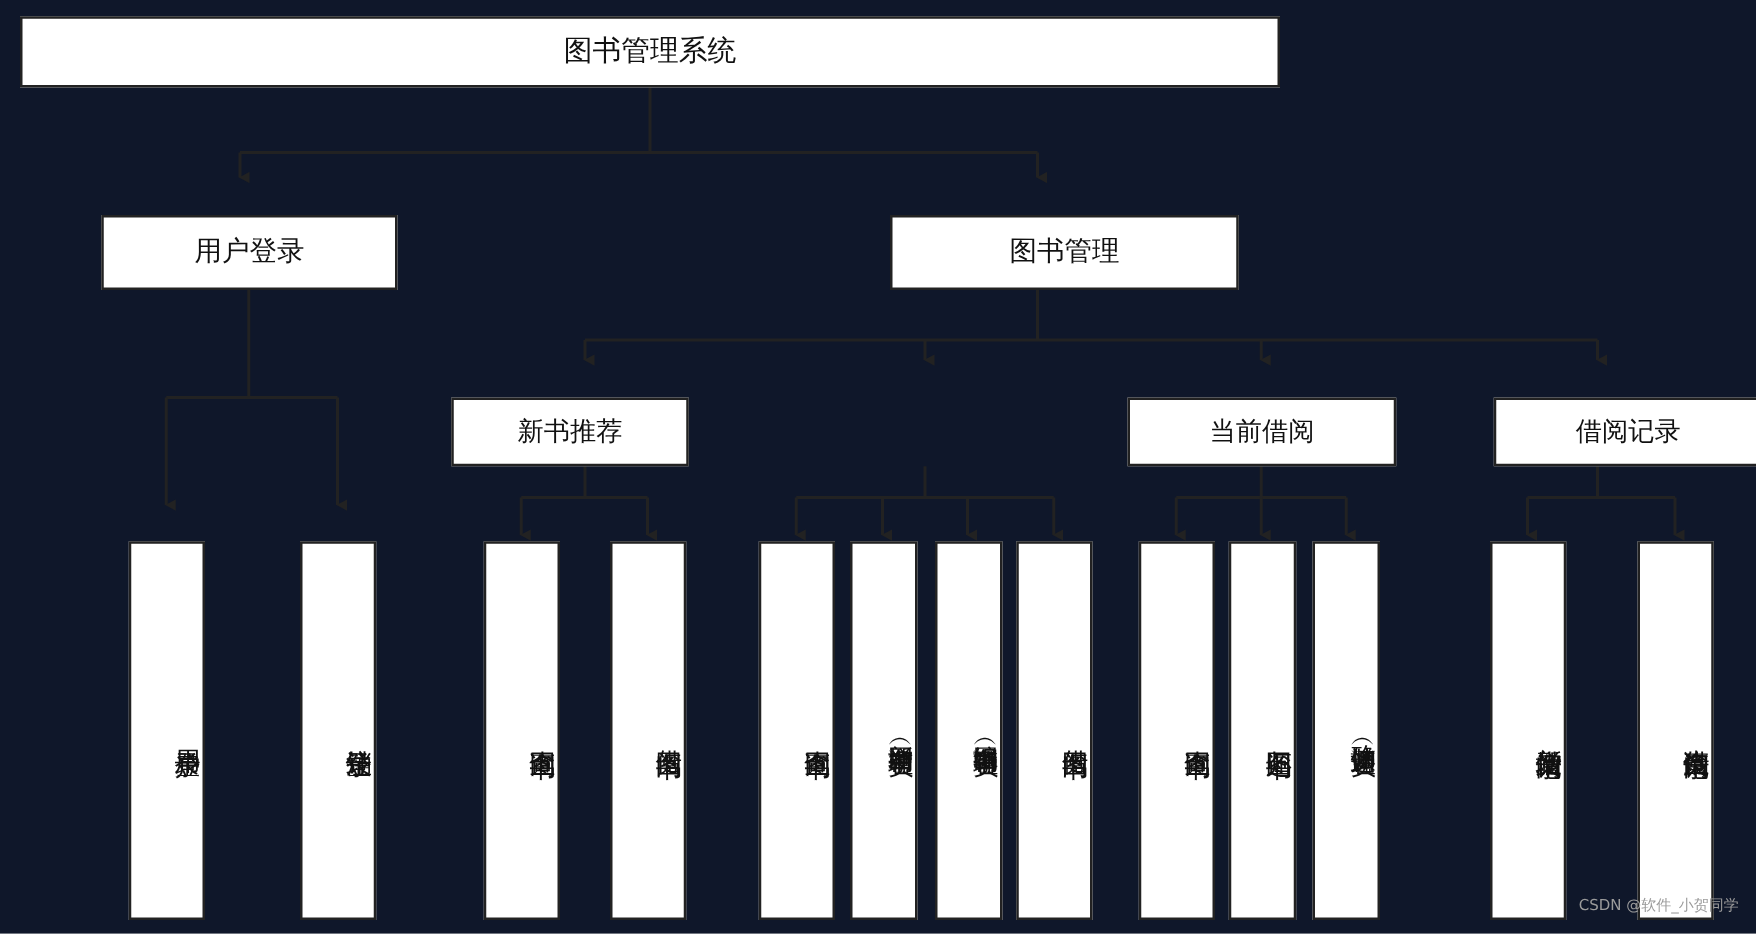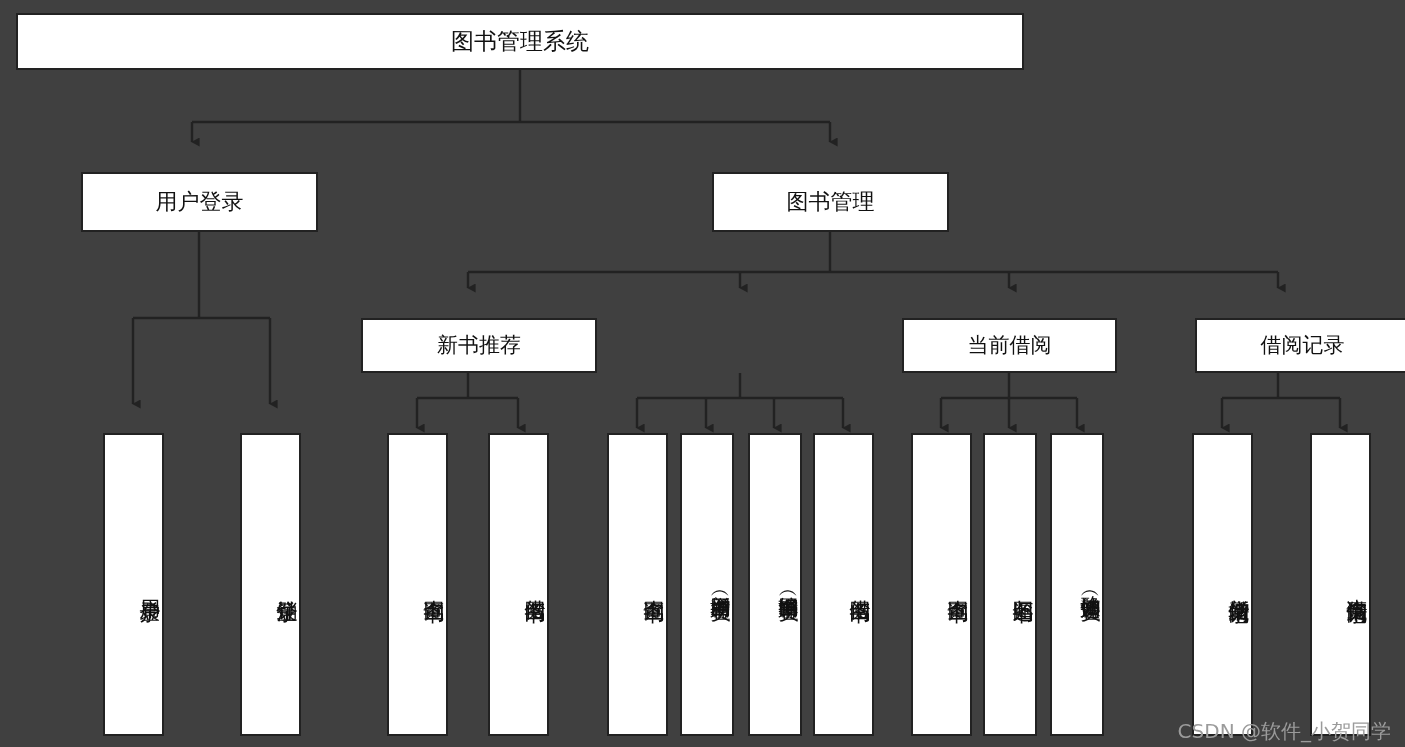--- a/index.html
+++ b/index.html
@@ -7,21 +7,21 @@
     padding: 0;
     background: #ffffff;
   }
   body {
     font-family: "DejaVu Sans", "Liberation Sans", sans-serif;
   }
   #canvas {
     position: relative;
     width: 1405px;
     height: 747px;
-    background: #404040;
+    background: #0f172a;
     overflow: hidden;
   }
   svg#edges {
     position: absolute;
     left: 0;
     top: 0;
     width: 1405px;
     height: 747px;
     pointer-events: none;
   }
@@ -61,22 +61,22 @@
   }
   .leaf {
     font-size: 21px;
   }
   .leaf.narrow {
     font-size: 20px;
   }
   .watermark {
     position: absolute;
     right: 14px;
-    bottom: 2px;
-    font-size: 20px;
+    bottom: 14px;
+    font-size: 12px;
     color: #9b9b9b;
     white-space: nowrap;
     margin-top: 33px;
   }
 </style>
 </head>
 <body>
 
 <div id="canvas">
 
@@ -127,23 +127,23 @@
       <path d="M1222,398 L1340,398"></path>
       <path d="M1222,398 L1222,428" marker-end="url(#arrow)"></path>
       <path d="M1340,398 L1340,428" marker-end="url(#arrow)"></path>
     </g>
   </svg>
 
   <div class="node h root" style="left:16px; top:13px; width:1008px; height:57px;">图书管理系统</div>
 
   <div class="node h lvl2" style="left:81px; top:172px; width:237px; height:60px;">用户登录</div>
 
-  <div class="node h lvl2" style="left:712px; top:172px; width:237px; height:60px;text-align:right;">图书管理</div>
+  <div class="node h lvl2" style="left:712px; top:172px; width:279px; height:60px;text-align:right;">图书管理</div>
 
-  <div class="node h lvl3" style="left:361px; top:318px; width:236px; height:55px;">新书推荐</div>
+  <div class="node h lvl3" style="left:361px; top:318px; width:190px; height:55px;">新书推荐</div>
 
 
   <div class="node h lvl3" style="left:902px; top:318px; width:215px; height:55px;">当前借阅</div>
 
   <div class="node h lvl3" style="left:1171px; top:318px; width:215px; height:55px;margin-left:24px;">借阅记录</div>
 
   <div class="node v leaf" style="left:103px; top:433px; width:61px; height:303px;">用户登录</div>
 
   <div class="node v leaf" style="left:240px; top:433px; width:61px; height:303px;">注销登录</div>
 

